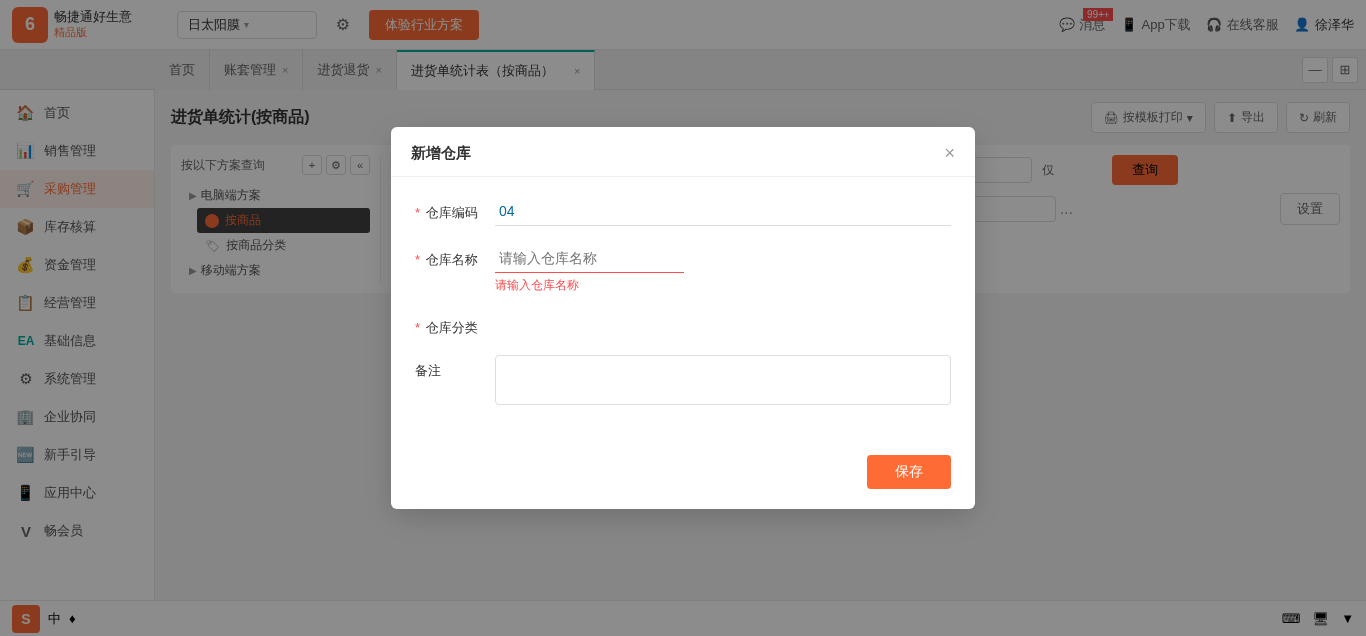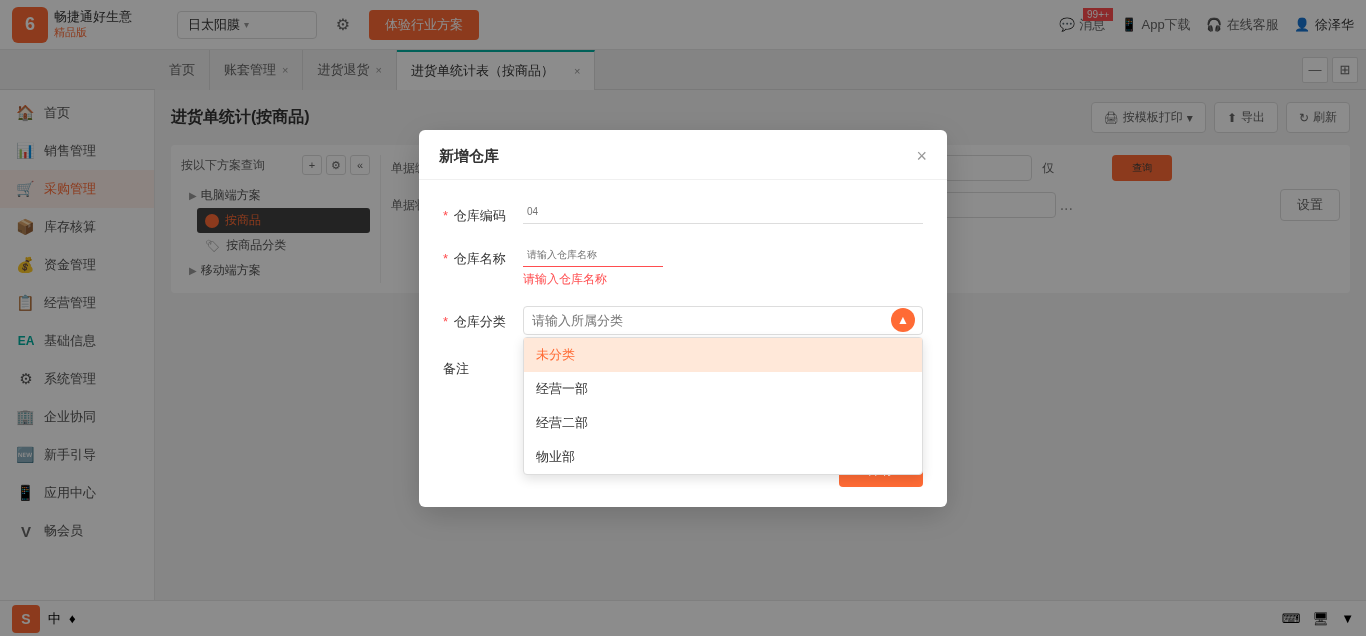--- a/index.html
+++ b/index.html
@@ -175,39 +175,39 @@
     .tree-sub-item { padding: 4px 8px; display: flex; align-items: center; gap: 6px; cursor: pointer; color: #555; font-size: 12px; }
     .tree-sub-item.active { color: #ff6b35; background: #404040; border-radius: 3px; }
     .orange-dot { width: 14px; height: 14px; background: #ff6b35; border-radius: 50%; display: flex; align-items: center; justify-content: center; }
 
     .filter-right { flex: 1; }
     .filter-row { display: flex; gap: 10px; margin-bottom: 8px; align-items: center; }
     .filter-label { color: #666; font-size: 12px; width: 60px; flex-shrink: 0; }
     .filter-input { flex: 1; border: 1px solid #ddd; border-radius: 4px; padding: 5px 8px; font-size: 12px; color: #333; }
     .filter-select { flex: 1; border: 1px solid #ddd; border-radius: 4px; padding: 5px 8px; font-size: 12px; color: #333; background: #fff; }
 
-    .btn-query { background: #ff6b35; color: #404040; border: none; border-radius: 4px; padding: 6px 20px; cursor: pointer; font-size: 10px; }
+    .btn-query { background: #ff6b35; color: #000000; border: none; border-radius: 4px; padding: 6px 20px; cursor: pointer; font-size: 13px; }
     .btn-set { background: #fff; color: #666; border: 1px solid #ddd; border-radius: 4px; padding: 6px 16px; cursor: pointer; font-size: 13px; }
 
     
     .overlay {
       position: fixed;
       top: 0; left: 0; right: 0; bottom: 0;
       background: rgba(0,0,0,0.45);
       z-index: 100;
       display: flex;
       align-items: center;
       justify-content: center;
     }
 
     
     .modal {
       background: #fff;
       border-radius: 6px;
-      width: 528px;
+      width: 584px;
       box-shadow: 0 8px 32px rgba(0,0,0,0.18);
       position: relative;
       z-index: 101;
     }
     .modal-header {
       padding: 16px 20px 12px;
       border-bottom: 1px solid #f0f0f0;
       display: flex;
       align-items: center;
       justify-content: space-between;
@@ -216,22 +216,22 @@
     .modal-close { cursor: pointer; color: #999; font-size: 18px; }
     .modal-body { padding: 20px 24px; }
     .modal-row { display: flex; align-items: flex-start; margin-bottom: 18px; }
     .modal-label { width: 80px; font-size: 13px; color: #333; padding-top: 7px; flex-shrink: 0; }
     .required-star { color: #ff4d4f; margin-right: 2px; }
     .modal-input {
       flex: 1;
       border: none;
       border-bottom: 1px solid #ddd;
       padding: 6px 4px;
-      font-size: 10px;
-      color: #737373;
+      font-size: 14px;
+      color: #0369a1;
       outline: none;
     }
     .modal-input.error { border-bottom: 1px solid #ff4d4f; }
     .error-msg { color: #ff4d4f; font-size: 12px; margin-top: 4px; }
     .modal-input-wrap { flex: 1; position: relative; }
 
     .category-input-wrap {
       flex: 1;
       position: relative;
     }
@@ -553,39 +553,20 @@
           <input class="modal-input error" type="text" placeholder="请输入仓库名称" style="">
           <div class="error-msg">请输入仓库名称</div>
         </div>
       </div>
 
       <div class="modal-row">
         <div class="modal-label">
           <span class="required-star">*</span>
           <span>仓库分类</span>
         </div>
-        <div class="category-input-wrap">
-          <input class="category-input" type="text" placeholder="请输入所属分类" style="">
-          <div class="category-arrow">▲</div>
-          
-          <div class="dropdown-list">
-            <div class="dropdown-item active">
-              <span>未分类</span>
-            </div>
-            <div class="dropdown-item">
-              <span>经营一部</span>
-            </div>
-            <div class="dropdown-item">
-              <span>经营二部</span>
-            </div>
-            <div class="dropdown-item">
-              <span>物业部</span>
-            </div>
-          </div>
-        </div>
       </div>
 
       <div class="modal-row">
         <div class="modal-label">
           <span>备注</span>
         </div>
         <textarea class="memo-input" style=""></textarea>
       </div>
 
     </div>

